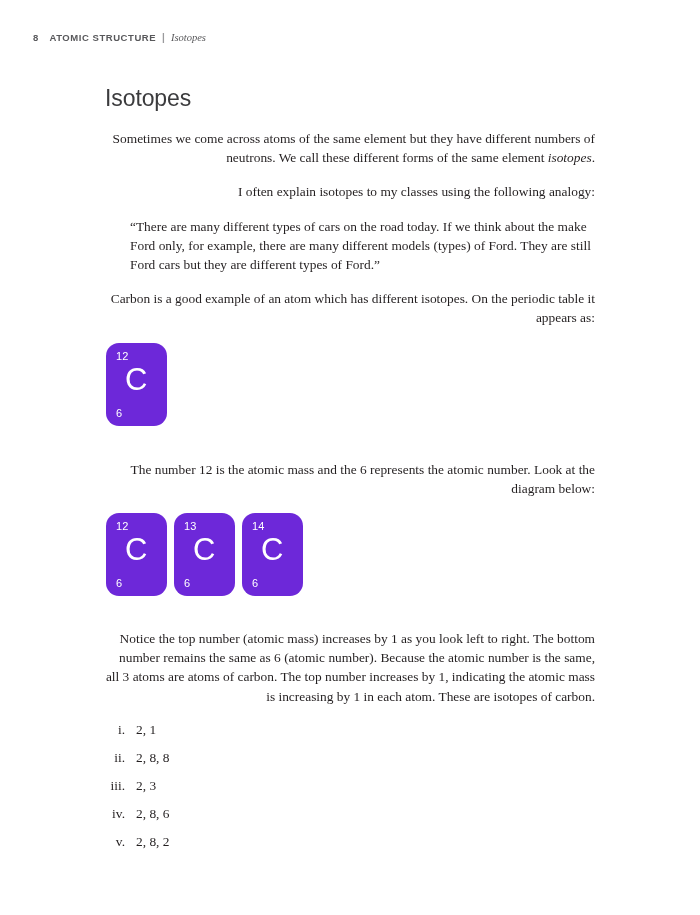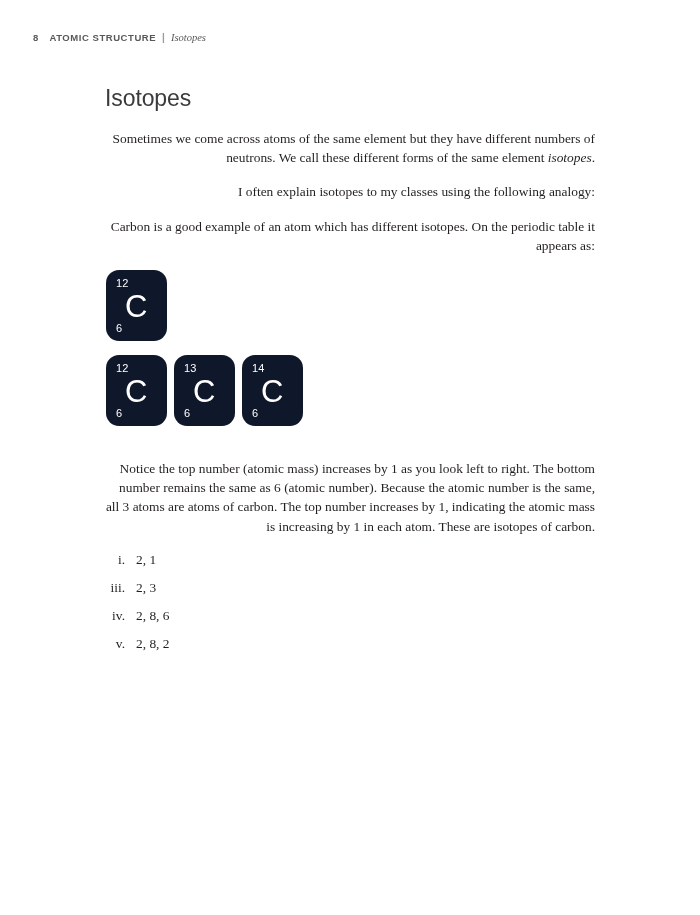--- a/index.html
+++ b/index.html
@@ -106,23 +106,23 @@
   }
   .tile-block-row {
     margin: 14px 0 0 1px;
     display: flex;
     gap: 7px;
   }
 
   .tile {
     position: relative;
     width: 61px;
-    height: 71px;
+    height: 83px;
     border-radius: 13px;
-    background: #0f172a;
+    background: #6d28d9;
     flex: 0 0 auto;
   }
   .tile-mass {
     position: absolute;
     left: 10px;
     top: 7px;
     font-family: "Liberation Sans", sans-serif;
     font-size: 11px;
     font-weight: normal;
     color: #ffffff;
@@ -201,32 +201,34 @@
   </div>
 
   <div class="content">
 
     <h1 class="chapter-title">Isotopes</h1>
 
     <p class="body"><span>Sometimes we come across atoms of the same element but they have different numbers of neutrons. We call these different forms of the same element </span><em>isotopes</em><span>.</span></p>
 
     <p class="body">I often explain isotopes to my classes using the following analogy:</p>
 
+    <p class="quote">“There are many different types of cars on the road today. If we think about the make Ford only, for example, there are many different models (types) of Ford. They are still Ford cars but they are different types of Ford.”</p>
 
 
     <p class="body gap-after-tile">Carbon is a good example of an atom which has different isotopes. On the periodic table it appears as:</p>
 
     <div class="tile-block-single">
       <div class="tile">
         <span class="tile-mass">12</span>
         <span class="tile-symbol">C</span>
         <span class="tile-number">6</span>
       </div>
     </div>
 
+    <p class="body" style="margin-top:34px;">The number 12 is the atomic mass and the 6 represents the atomic number. Look at the diagram below:</p>
 
     <div class="tile-block-row">
       <div class="tile">
         <span class="tile-mass">12</span>
         <span class="tile-symbol">C</span>
         <span class="tile-number">6</span>
       </div>
       <div class="tile">
         <span class="tile-mass">13</span>
         <span class="tile-symbol">C</span>
@@ -241,20 +243,24 @@
 
     <p class="body" style="margin-top:33px;">Notice the top number (atomic mass) increases by 1 as you look left to right. The bottom number remains the same as 6 (atomic number). Because the atomic number is the same, all 3 atoms are atoms of carbon. The top number increases by 1, indicating the atomic mass is increasing by 1 in each atom. These are isotopes of carbon.</p>
 
 
     <ol class="roman-list">
       <li>
         <span class="li-marker">i.</span>
         <span class="li-text">2, 1</span>
       </li>
       <li>
+        <span class="li-marker">ii.</span>
+        <span class="li-text">2, 8, 8</span>
+      </li>
+      <li>
         <span class="li-marker">iii.</span>
         <span class="li-text">2, 3</span>
       </li>
       <li>
         <span class="li-marker">iv.</span>
         <span class="li-text">2, 8, 6</span>
       </li>
       <li>
         <span class="li-marker">v.</span>
         <span class="li-text">2, 8, 2</span>

